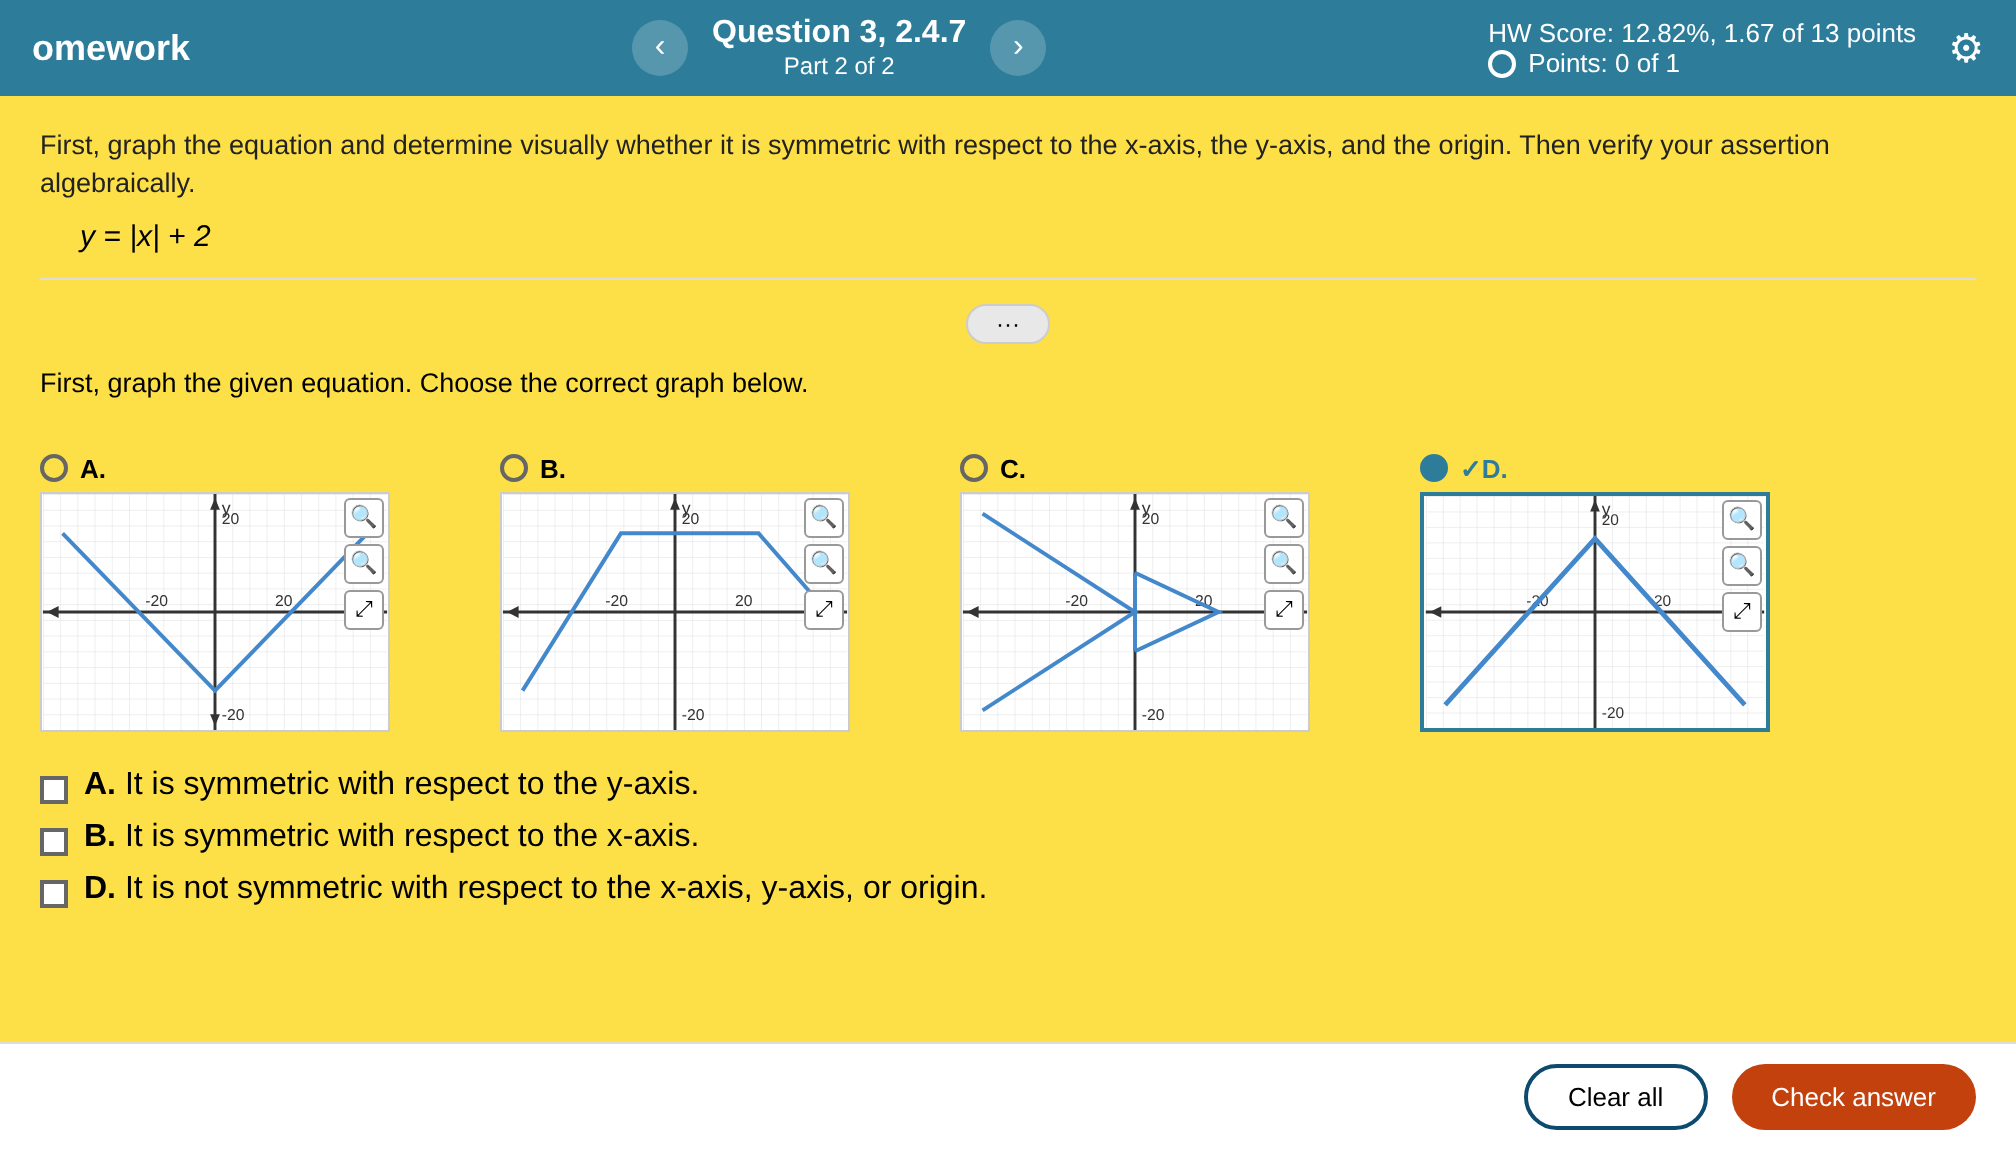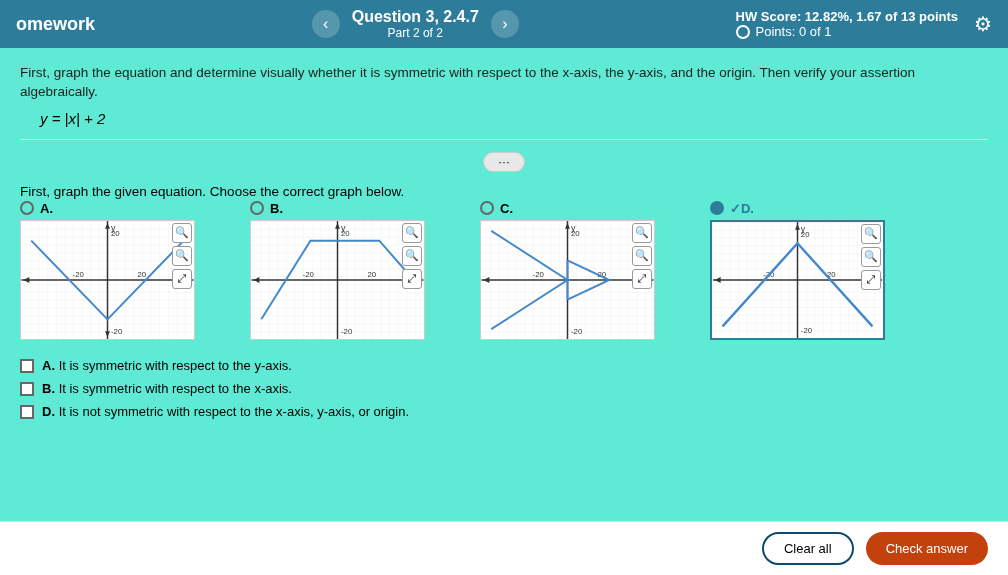--- a/index.html
+++ b/index.html
@@ -24,27 +24,27 @@
       width: 28px; height: 28px;
       cursor: pointer;
       font-size: 16px;
       display: flex; align-items: center; justify-content: center;
     }
     .top-bar-center .question-info { text-align: center; }
     .top-bar-center .question-info .q-title { font-size: 16px; font-weight: bold; }
     .top-bar-center .question-info .q-sub { font-size: 12px; }
     .top-bar-right { display: flex; align-items: center; gap: 16px; }
     .top-bar-right .score-info { text-align: left; }
-    .top-bar-right .score-info .s-main { font-size: 13px; font-weight: bold; }
+    .top-bar-right .score-info .s-main { font-size: 13px; font-weight: normal; }
     .top-bar-right .score-info .s-pts { display: flex; align-items: center; gap: 6px; font-size: 13px; }
     .top-bar-right .score-info .s-pts .circle { width: 14px; height: 14px; border-radius: 50%; border: 2px solid white; display: inline-block; }
     .gear-icon { font-size: 20px; cursor: pointer; }
 
     .content-area {
-      background: #5eead4;
+      background: #fde047;
       margin: 0;
       padding: 16px 20px;
       min-height: 527px;
     }
 
     .instructions { font-size: 13.5px; color: #222; margin-bottom: 8px; line-height: 1.4; }
     .equation { font-size: 15px; font-style: italic; margin: 6px 0 0 20px; }
 
     .divider { border: none; border-top: 1px solid #ddd; margin: 12px 0; }
 
@@ -53,21 +53,21 @@
       margin: 0 auto;
       background: #e8e8e8;
       border: 1px solid #ccc;
       border-radius: 12px;
       padding: 2px 14px;
       font-size: 12px;
       cursor: pointer;
       margin-bottom: 12px;
     }
 
-    .choose-graph { font-size: 13.5px; margin-bottom: 2px; }
+    .choose-graph { font-size: 13.5px; margin-bottom: 28px; }
 
     .graphs-row {
       display: flex;
       gap: 10px;
       margin-bottom: 18px;
       align-items: flex-start;
     }
 
     .graph-option {
       display: flex;
@@ -126,21 +126,21 @@
     .graph-svg { width: 100%; height: 100%; }
 
     .symmetry-section { margin-top: 4px; }
     .symmetry-title { font-size: 13.5px; margin-bottom: 10px; line-height: 1.4; }
 
     .checkbox-option {
       display: flex;
       align-items: flex-end;
       gap: 8px;
       margin-bottom: 8px;
-      font-size: 13px;
+      font-size: 16px;
     }
     .checkbox-box {
       width: 14px; height: 14px;
       border: 2px solid #666;
       background: white;
       flex-shrink: 0;
       margin-top: 1px;
       cursor: pointer;
     }
 

